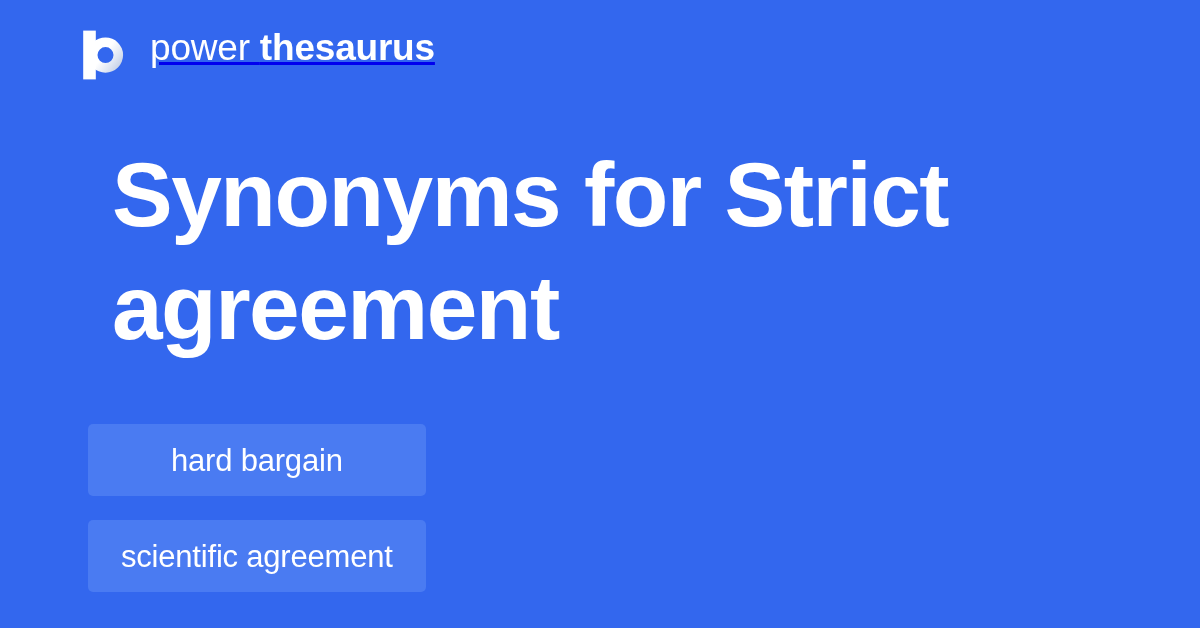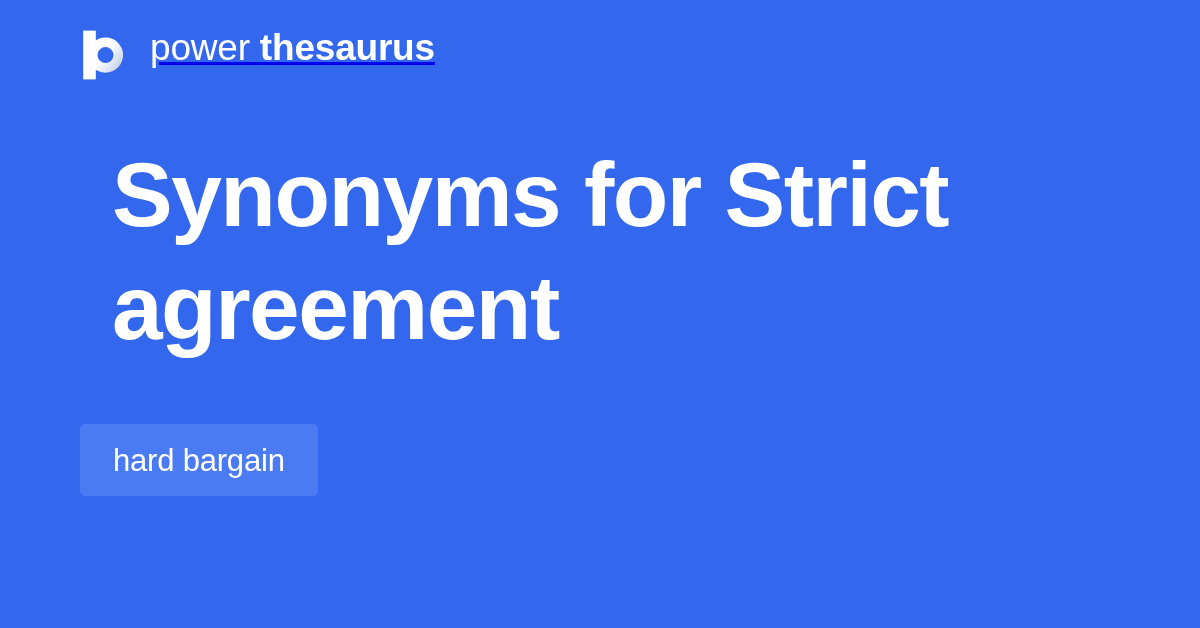--- a/index.html
+++ b/index.html
@@ -56,21 +56,21 @@
     line-height:113px;
     font-weight:700;
     color:#ffffff;
     letter-spacing:-1.5px;
     margin-left:32px;
   }
 
   
   #chips {
     position:absolute;
-    left:80px; top:424px;
+    left:88px; top:424px;
     width:1100px;
     display:flex;
     flex-wrap:wrap;
     gap:24px 18px;
     align-content:flex-start;
     flex-direction:column;
   }
 
   .chip {
     height:72px;
@@ -110,15 +110,16 @@
 
       <rect x="3.2" y="1.6" width="12.6" height="48.8" fill="#ffffff"></rect>
     </svg>
     <span id="brand-name"><span class="word-1">power </span><span class="word-2">thesaurus</span></span>
   </a>
 
   <h1 id="page-title">Synonyms for Strict agreement</h1>
 
   <div id="chips">
     <div class="chip">hard bargain</div>
+    <div class="chip">scientific agreement</div>
   </div>
 
 </div>
 
 </body></html>

